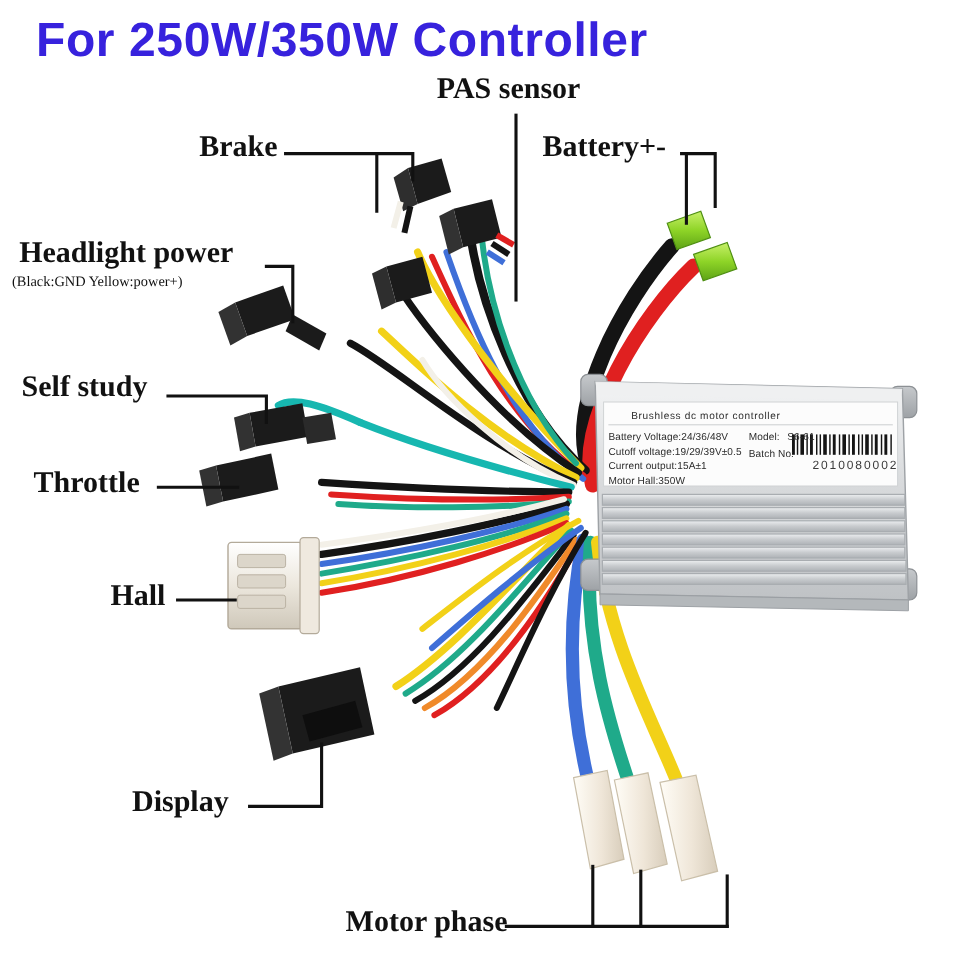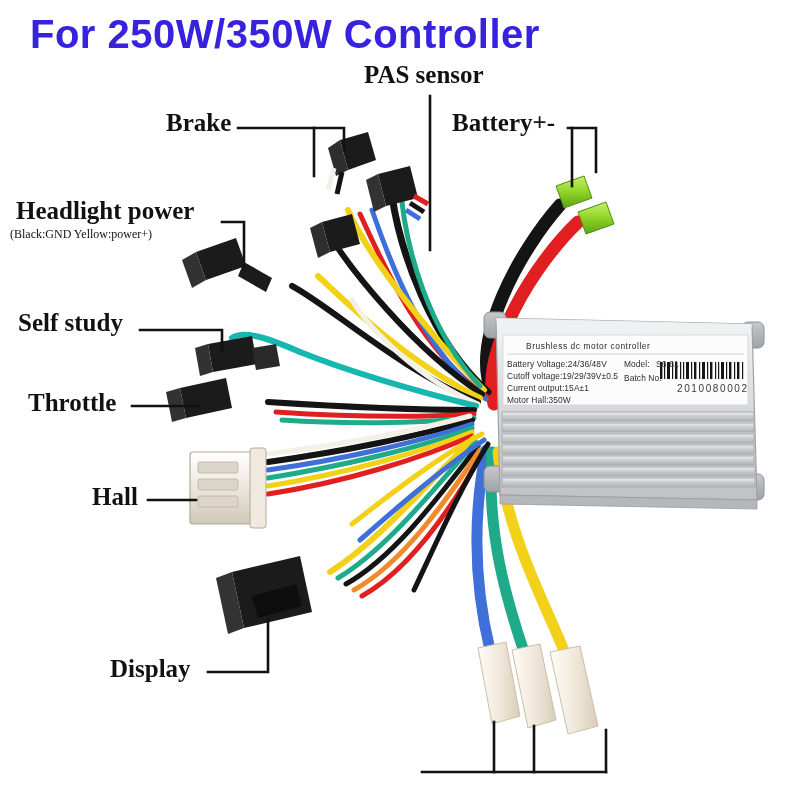--- a/index.html
+++ b/index.html
@@ -261,20 +261,21 @@
   <div class="sub" style="left:10px;top:228px;">(Black:GND Yellow:power+)</div>
 
   <div class="lbl big" style="left:18px;top:310px;">Self study</div>
 
   <div class="lbl big" style="left:28px;top:390px;">Throttle</div>
 
   <div class="lbl big" style="left:92px;top:484px;">Hall</div>
 
   <div class="lbl big" style="left:110px;top:656px;">Display</div>
 
+  <div class="lbl big" style="left:288px;top:756px;">Motor phase</div>
 
   <div class="devtxt dev-title" style="left:509px;top:342px;margin-left:17px;">Brushless dc motor controller</div>
 
   <div class="devtxt dev-spec" style="left:507px;top:360px;">Battery Voltage:24/36/48V</div>
   <div class="devtxt dev-spec" style="left:507px;top:372px;">Cutoff voltage:19/29/39V±0.5</div>
   <div class="devtxt dev-spec" style="left:507px;top:384px;">Current output:15A±1</div>
   <div class="devtxt dev-spec" style="left:507px;top:396px;">Motor Hall:350W</div>
 
   <div class="devtxt dev-spec" style="left:624px;top:360px;">Model:</div>
   <div class="devtxt dev-spec" style="left:656px;top:360px;">S6-61</div>

